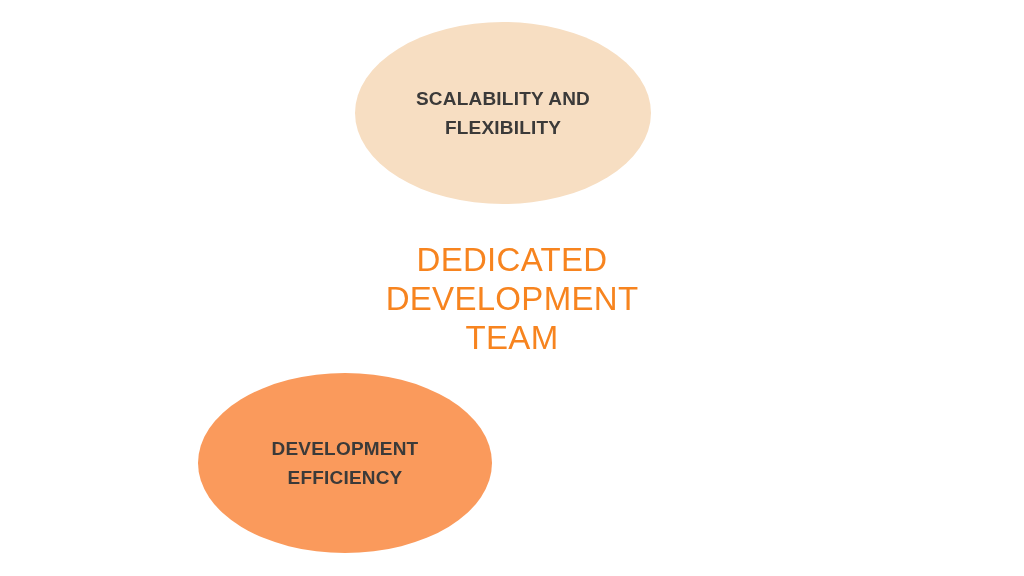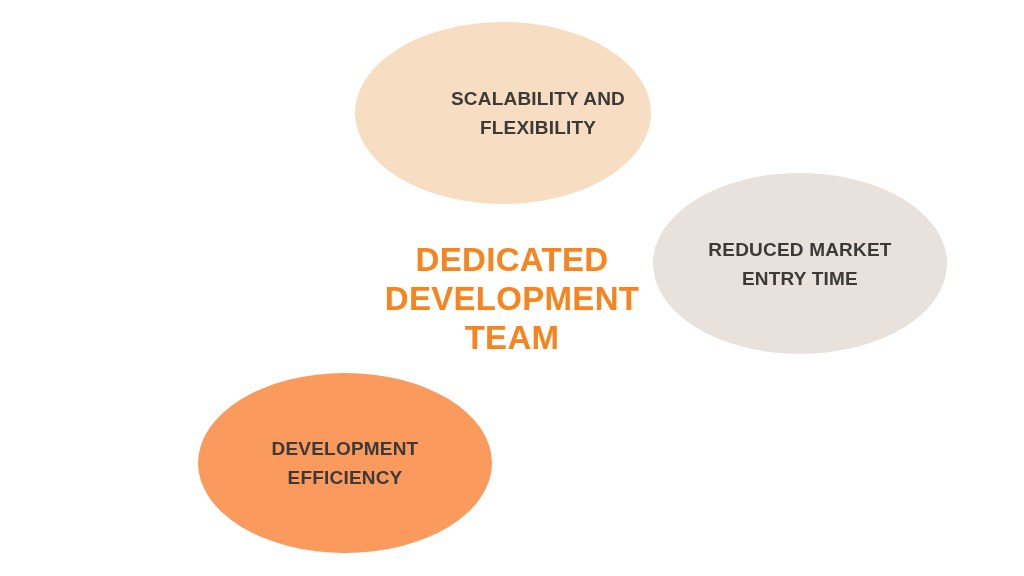--- a/index.html
+++ b/index.html
@@ -29,64 +29,60 @@
     font-size: 19px;
     line-height: 29px;
     letter-spacing: 0.2px;
     color: #3b3a39;
     text-align: center;
     white-space: pre-line;
     padding: 0 26px;
   }
   
   #node-scalability {
-    left: 355px; top: 22px; width: 296px; height: 182px; justify-content: flex-end;
+    left: 355px; top: 22px; width: 296px; height: 182px;
   }
   #node-cost {
     left: 80px; top: 176px; width: 291px; height: 180px;
   }
   #node-market {
     left: 653px; top: 173px; width: 294px; height: 181px;
   }
   #node-efficiency {
     left: 198px; top: 373px; width: 294px; height: 180px;
   }
   #node-communication {
     left: 538px; top: 372px; width: 293px; height: 180px;
   }
   #center-title {
     position: absolute;
     left: 382px;
     top: 240px;
     width: 260px;
     text-align: center;
     font-family: "Liberation Sans", sans-serif;
-    font-weight: bold;
+    font-weight: normal;
     font-size: 33px;
     line-height: 39px;
     letter-spacing: 0.3px;
     color: #f7841f;
     white-space: pre-line;
   }
 </style>
 </head>
 <body>
 
 <div id="canvas" style="background: rgb(255, 255, 255);">
 
   <div class="ellipse" id="node-scalability" style="background: rgb(247, 222, 194);">
     <span class="ellipse-label" style="color: rgb(59, 58, 57);">SCALABILITY AND
 FLEXIBILITY</span>
   </div>
 
 
-  <div class="ellipse" id="node-market" style="background: rgb(233, 225, 219);">
-    <span class="ellipse-label" style="color: rgb(59, 58, 57);">REDUCED MARKET
-ENTRY TIME</span>
-  </div>
 
   <div class="ellipse" id="node-efficiency" style="background: rgb(250, 154, 92);">
     <span class="ellipse-label" style="color: rgb(59, 58, 57);">DEVELOPMENT
 EFFICIENCY</span>
   </div>
 
 
   <div id="center-title" style="color: rgb(247, 132, 31);">DEDICATED
 DEVELOPMENT
 TEAM</div>

